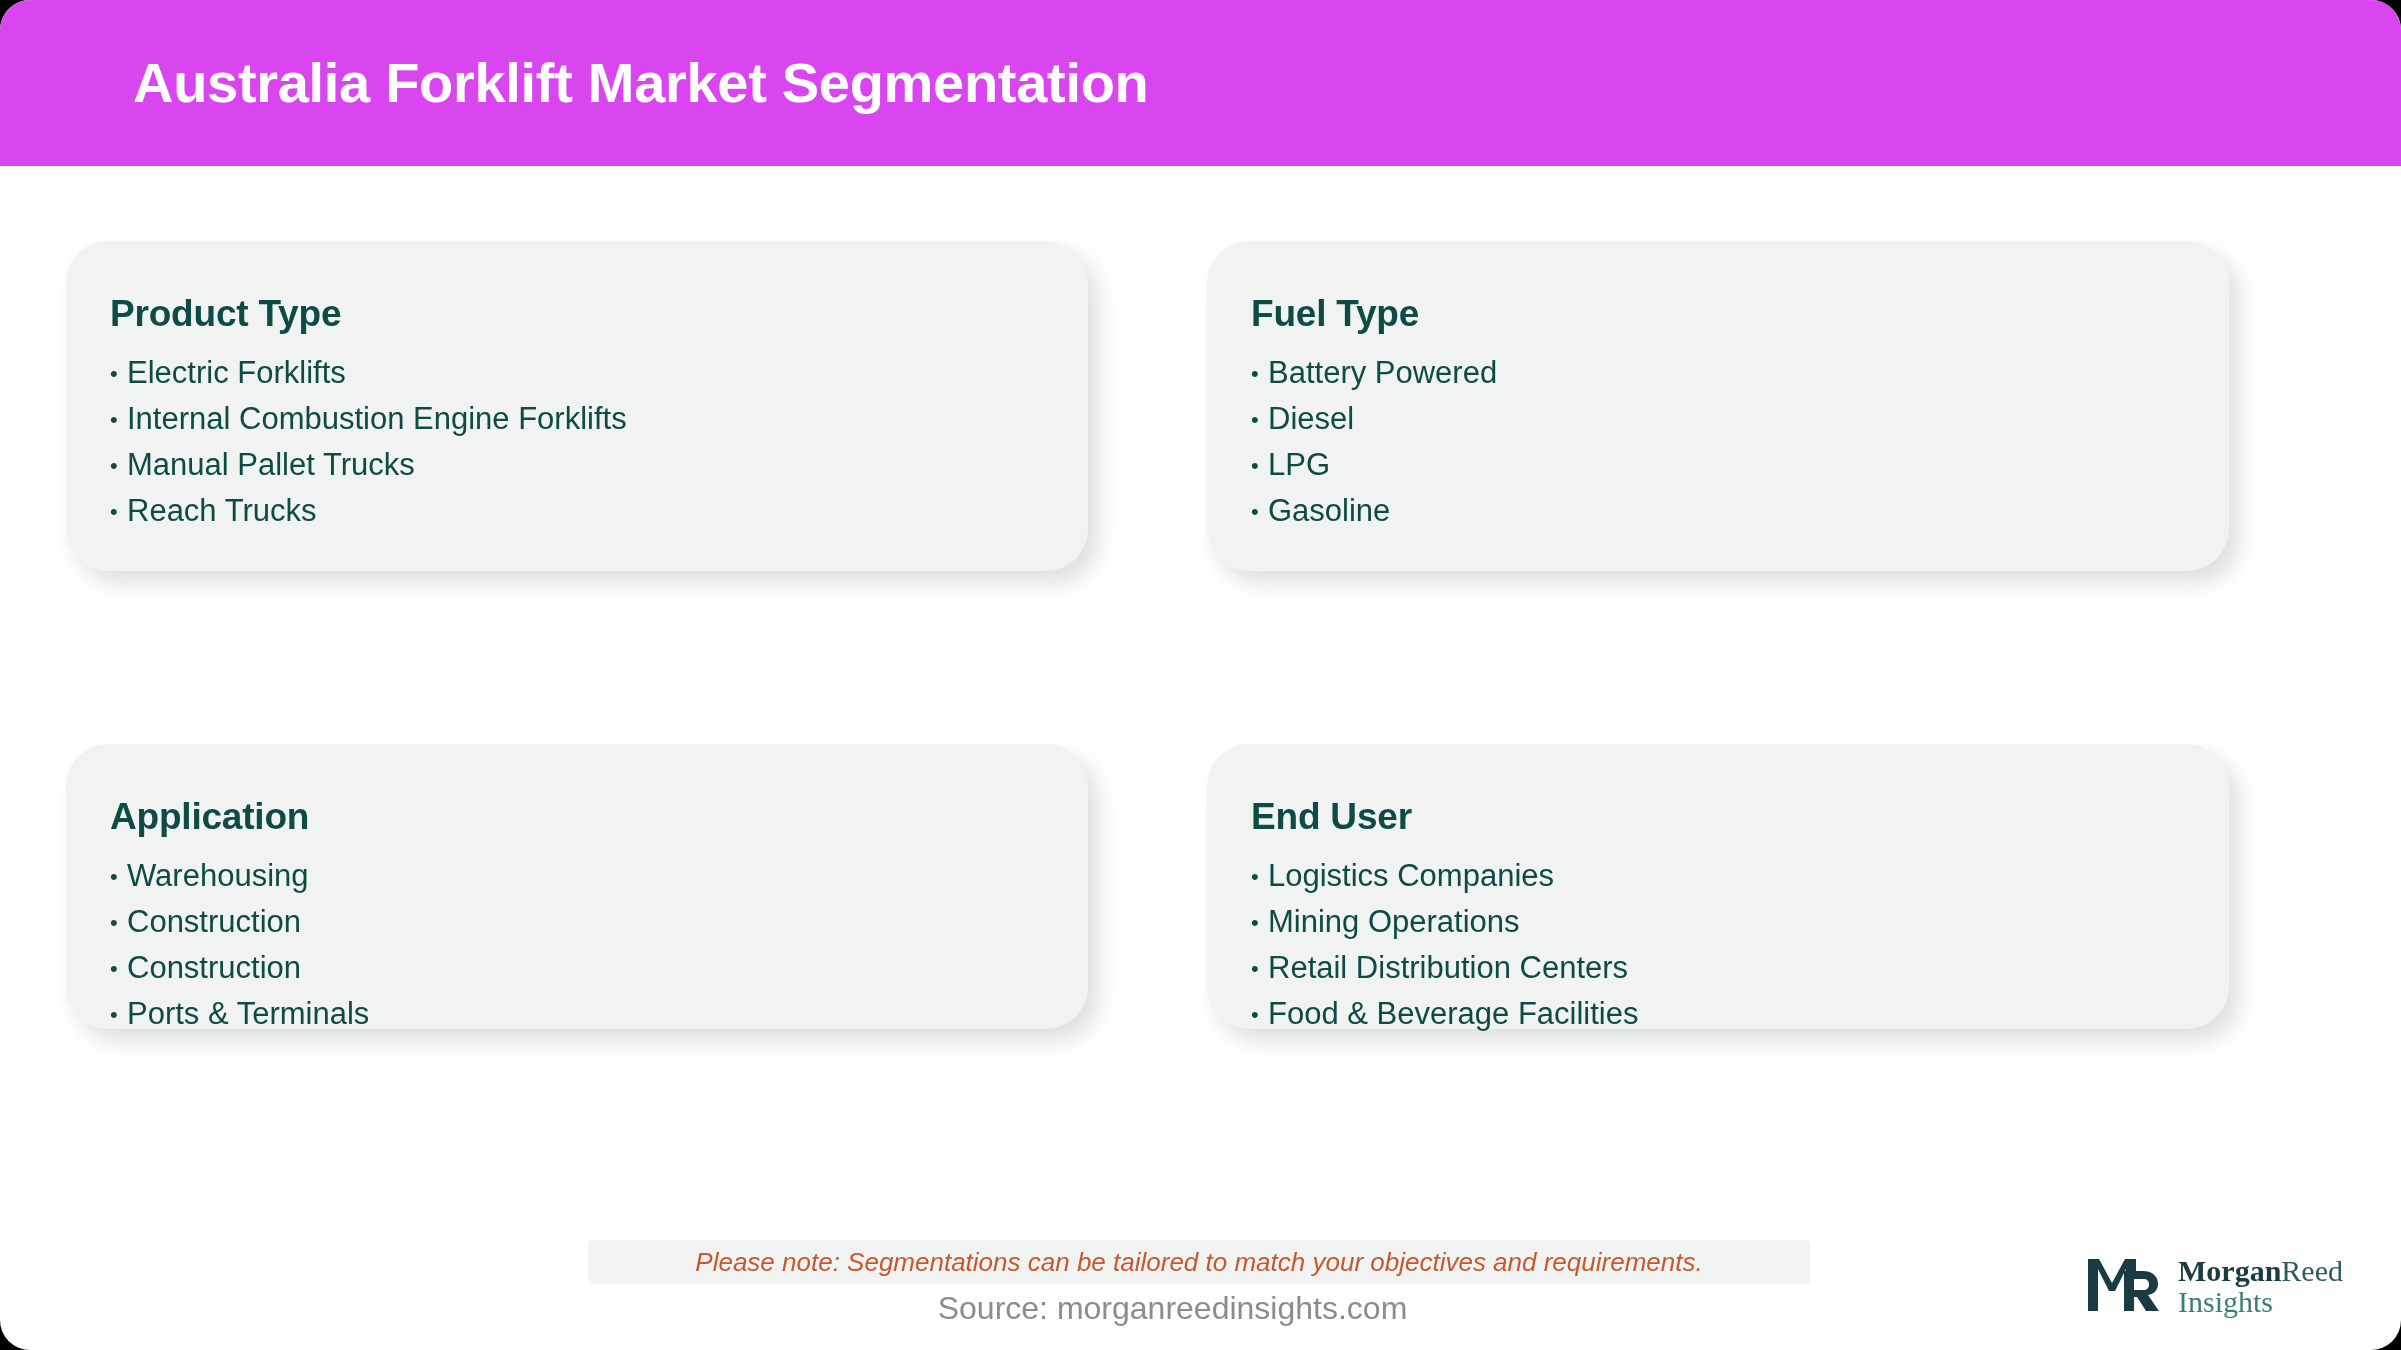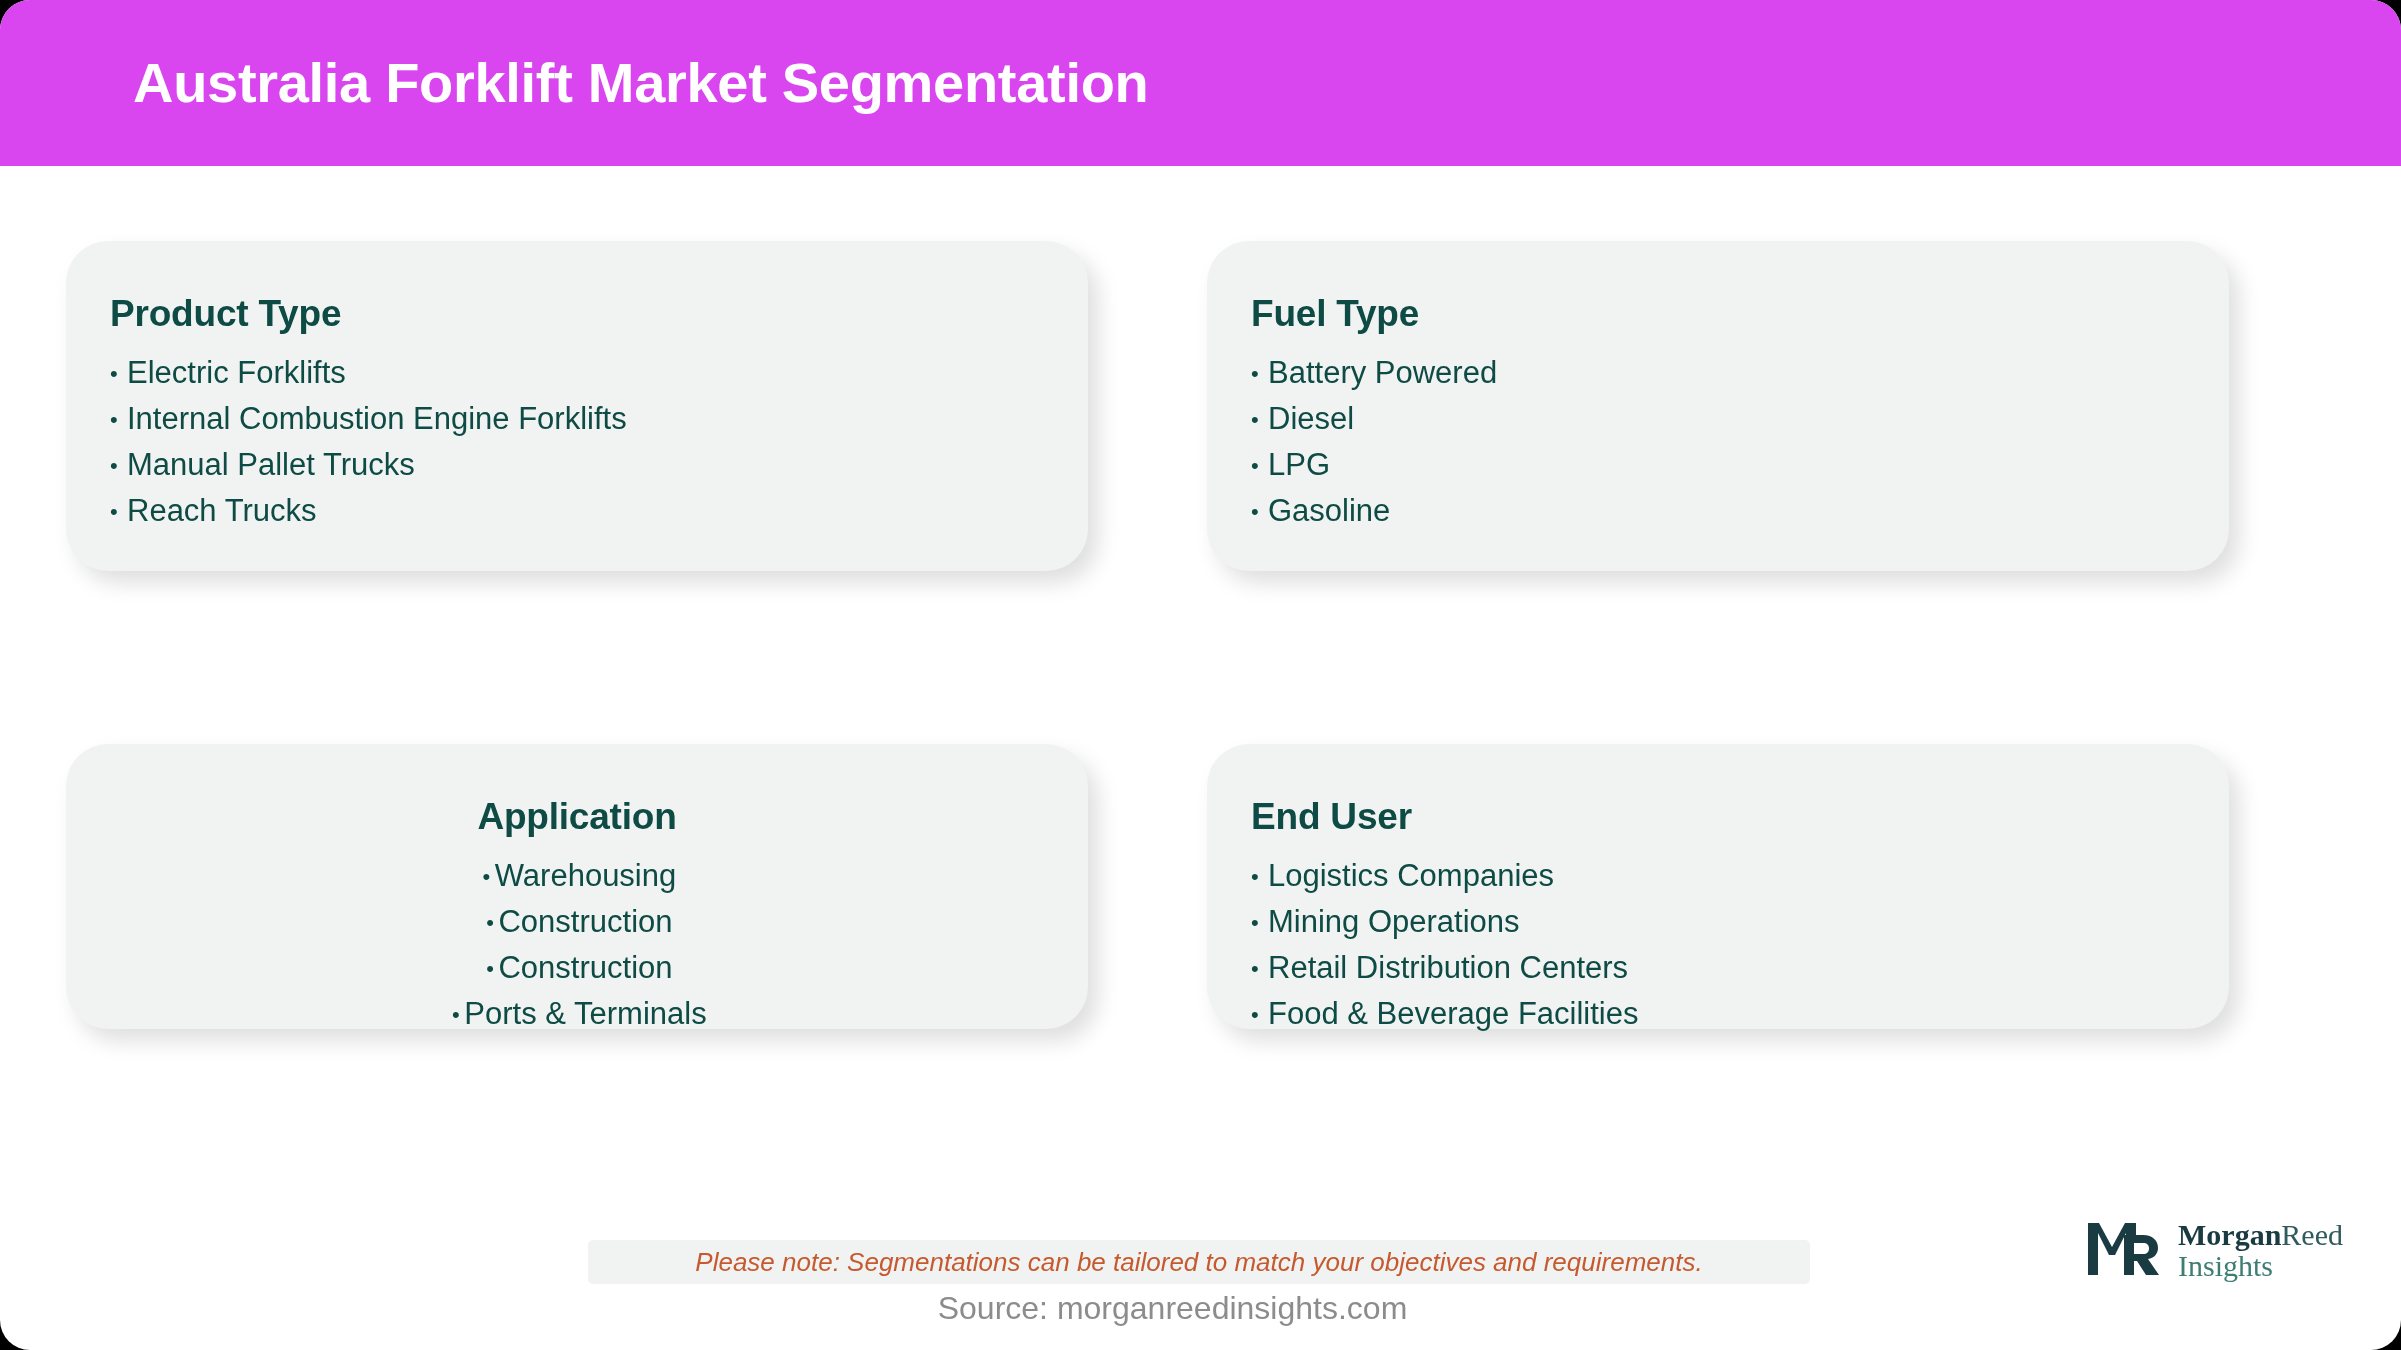--- a/index.html
+++ b/index.html
@@ -53,21 +53,21 @@
   .card {
     position: absolute;
     background: #f1f2f2;
     border-radius: 42px;
     box-shadow: 10px 12px 22px rgba(0,0,0,0.13);
     padding: 52px 44px 30px 44px;
   }
 
   .card.pos-tl { left: 66px;   top: 81px;  width: 1022px; height: 300px; }
   .card.pos-tr { left: 1207px; top: 81px;  width: 1022px; height: 300px; }
-  .card.pos-bl { left: 66px;   top: 584px; width: 1022px; height: 275px; text-align: center; }
+  .card.pos-bl { left: 66px;   top: 584px; width: 1022px; height: 275px; }
   .card.pos-br { left: 1207px; top: 584px; width: 1022px; height: 275px; }
 
   
   .card.pos-tl, .card.pos-tr { height: 330px; }
   .card.pos-bl, .card.pos-br { height: 285px; }
 
   .card-title {
     color: #0d4b44;
     font-size: 37px;
     font-weight: bold;
@@ -130,21 +130,21 @@
     text-align: center;
     color: #8c8c8c;
     font-size: 32px;
     line-height: 1;
   }
 
   
   .logo {
     position: absolute;
     right: 58px;
-    top: 1220px;
+    top: 1256px;
     display: flex;
     align-items: center;
     gap: 18px;
   }
   .logo-mark { flex: 0 0 auto; }
   .logo-words {
     display: flex;
     flex-direction: column;
     line-height: 1.02;
     font-family: "Liberation Serif", serif;

